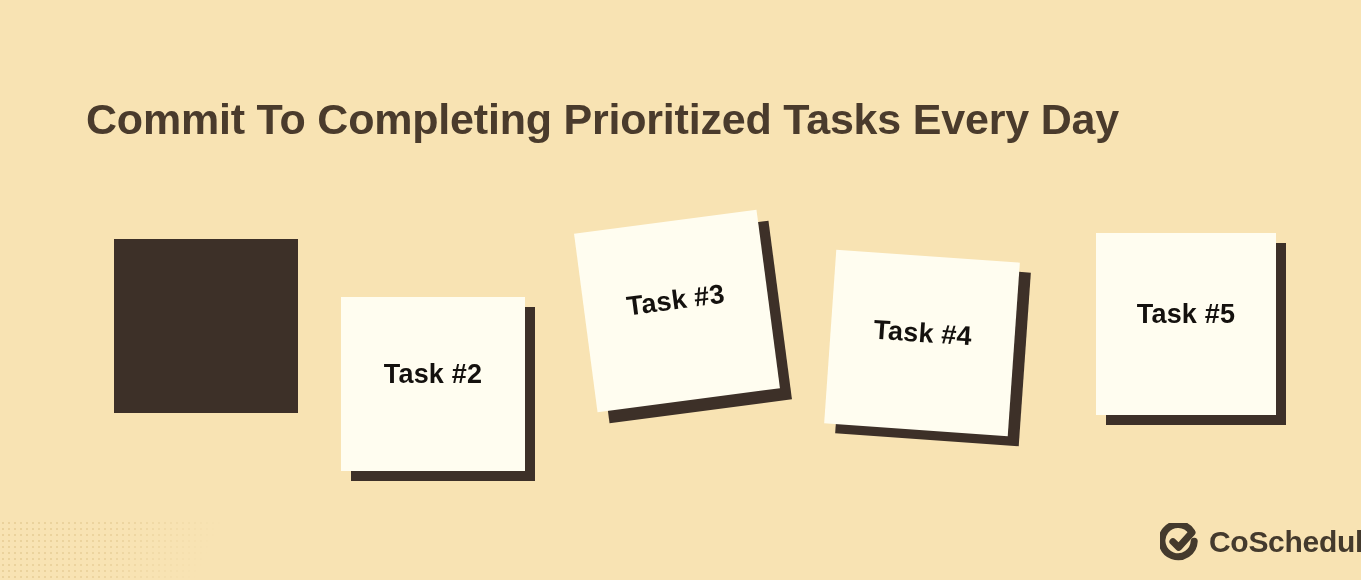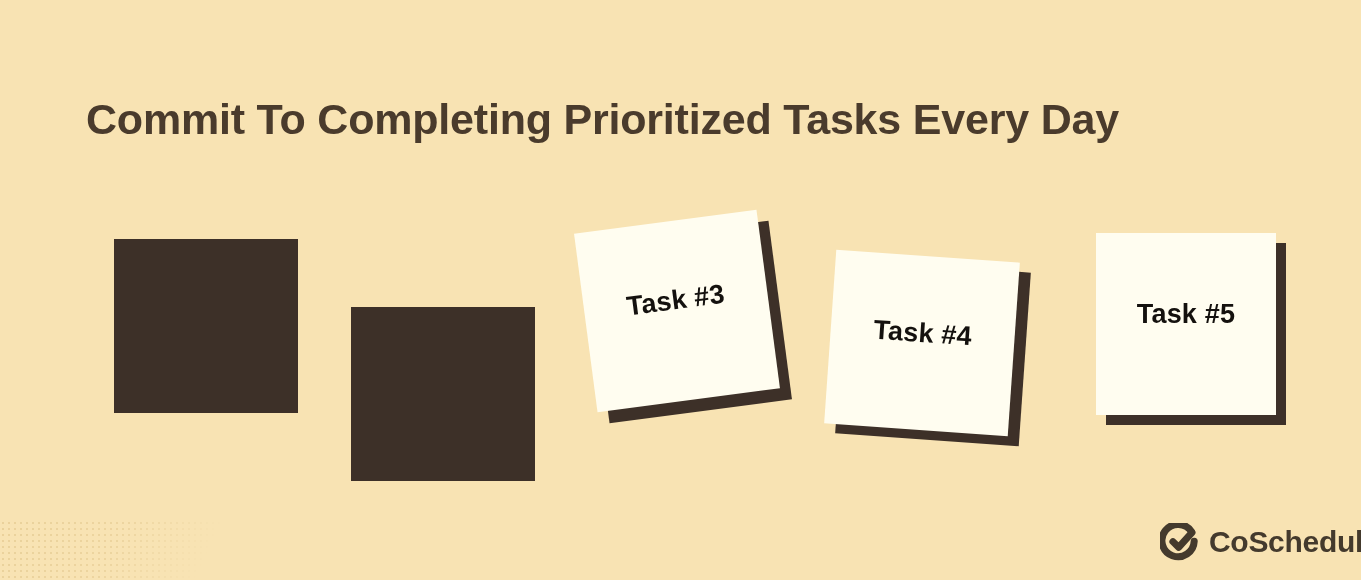--- a/index.html
+++ b/index.html
@@ -120,20 +120,23 @@
 
 <div id="canvas">
 
   <div id="texture"></div>
 
   <h1 id="headline">Commit To Completing Prioritized Tasks Every Day</h1>
 
   <div class="note-shadow shadow-1"></div>
 
   <div class="note-shadow shadow-2"></div>
+  <div class="note note-2">
+    <span class="note-label">Task #2</span>
+  </div>
 
   <div class="note-shadow shadow-3"></div>
   <div class="note note-3">
     <span class="note-label">Task #3</span>
   </div>
 
   <div class="note-shadow shadow-4"></div>
   <div class="note note-4">
     <span class="note-label">Task #4</span>
   </div>

